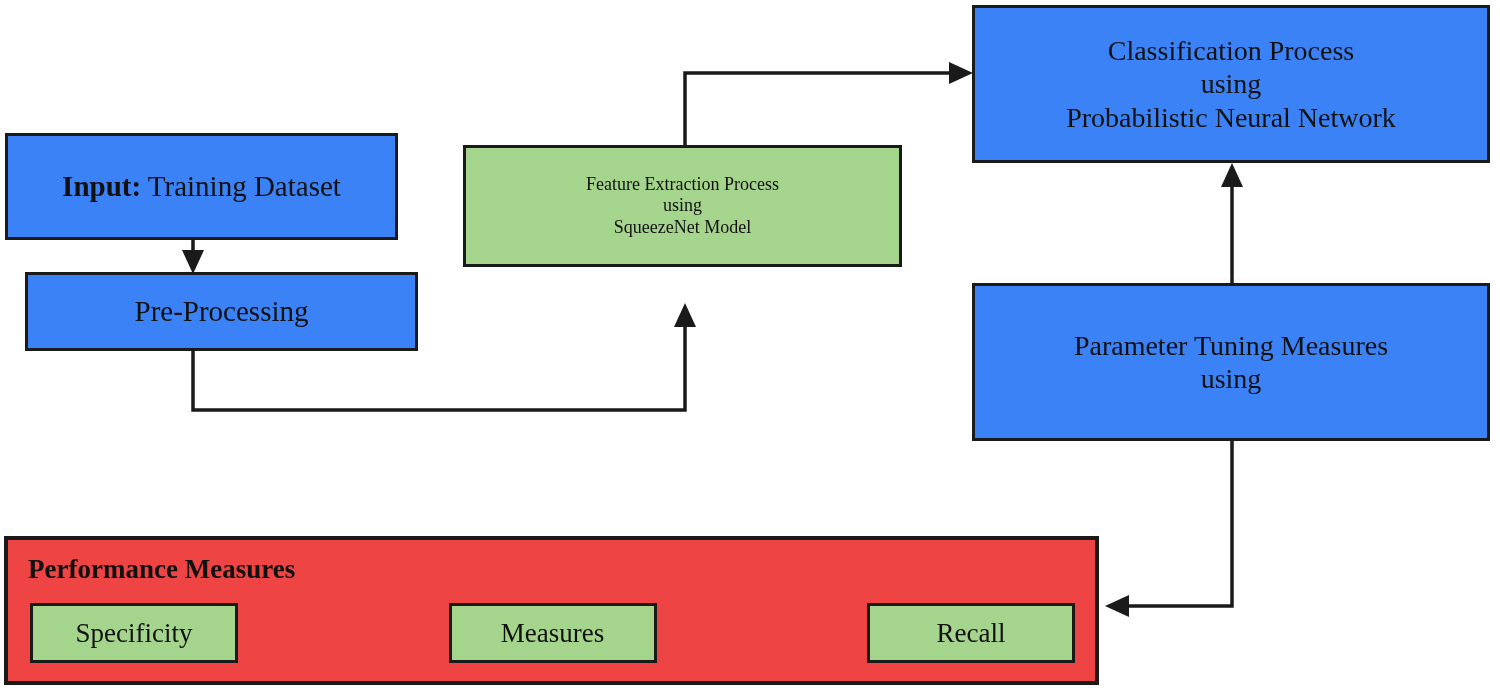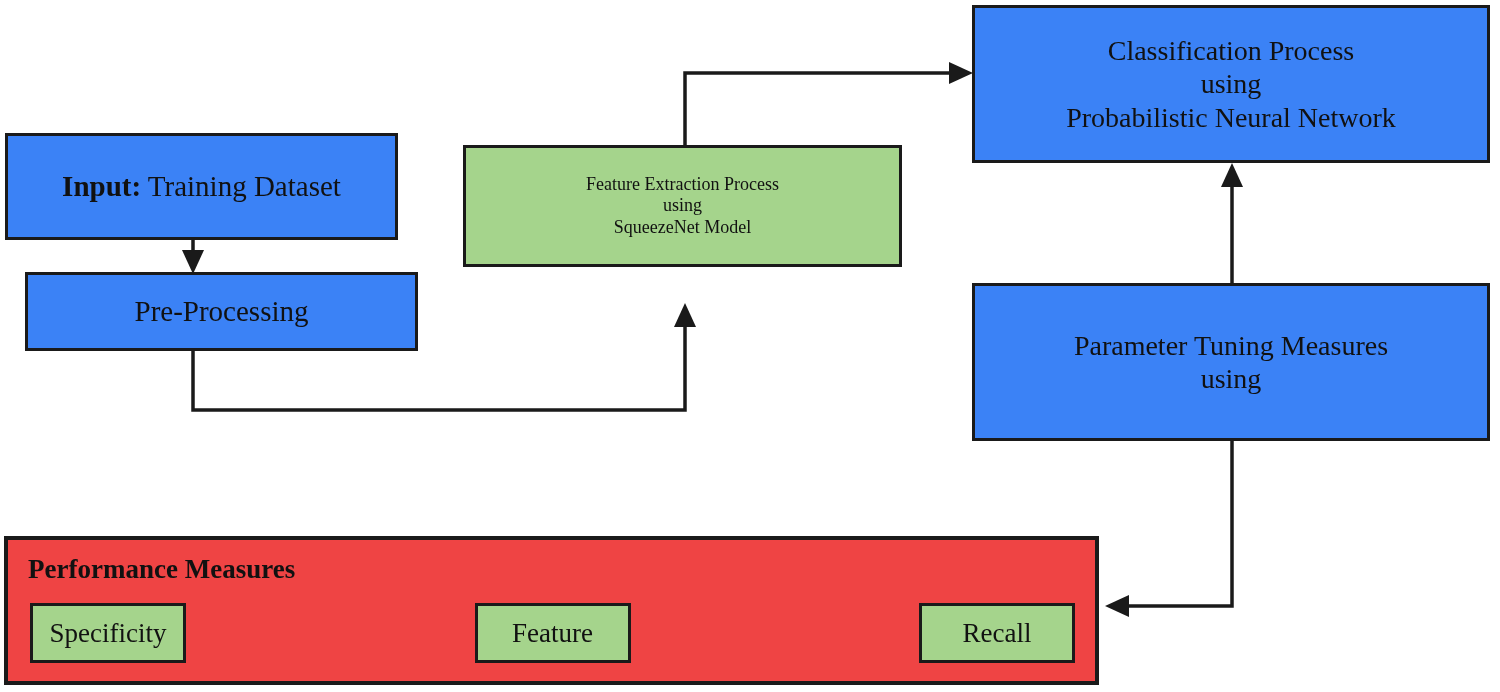--- a/index.html
+++ b/index.html
@@ -78,21 +78,21 @@
     position: absolute;
     left: 22px; top: 62px;
     width: 1045px;
     height: 62px;
     display: flex;
     justify-content: space-between;
     align-items: center;
   }
   .metric-chip {
     box-sizing: border-box;
-    width: 156px;
+    width: 208px;
     height: 60px;
     border: 3px solid #1a1a1a;
     background: #a5d48c;
     display: flex;
     align-items: center;
     justify-content: center;
     font-size: 27px;
     white-space: nowrap;
   }
 
@@ -161,18 +161,18 @@
 
   <div class="node grey" id="node-tuning">
     <span class="line">Parameter Tuning Measures</span>
     <span class="line">using</span>
   </div>
 
   <div id="panel-performance">
     <div id="panel-title">Performance Measures</div>
     <div id="metric-row">
       <div class="metric-chip">Specificity</div>
-      <div class="metric-chip">Feature</div>
+      <div class="metric-chip">Measures</div>
       <div class="metric-chip">Recall</div>
     </div>
   </div>
 
 </div>
 
 </body></html>

